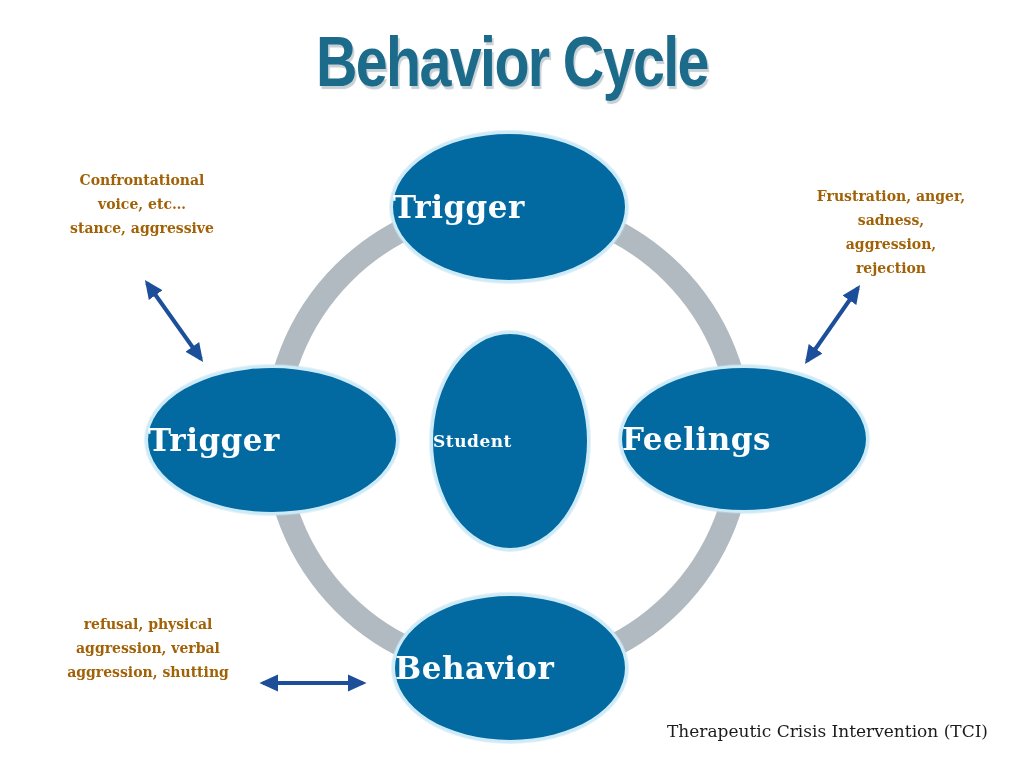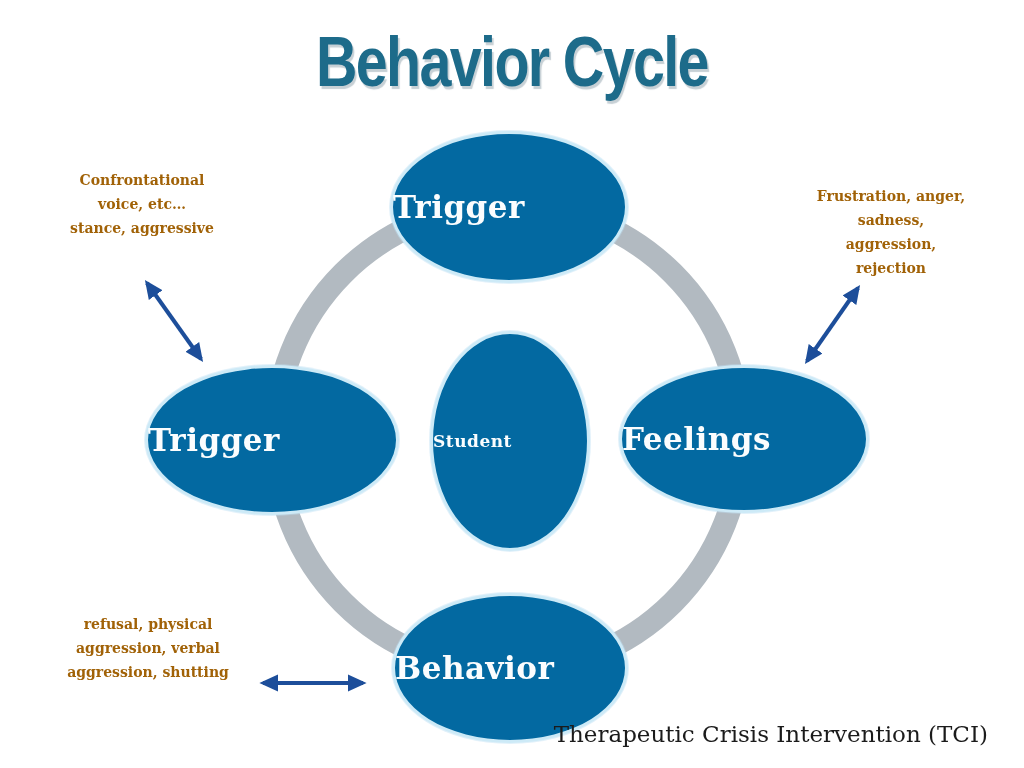--- a/index.html
+++ b/index.html
@@ -65,21 +65,21 @@
   }
   .annotation span{display:block;}
   .annotation-top-left   {left:36px;top:168px;width:212px;}
   .annotation-top-right  {left:785px;top:168px;width:212px;margin-top:16px;}
   .annotation-bottom-left{left:36px;top:612px;width:224px;}
   
   .footer{
     position:absolute;z-index:3;
     right:36px;top:721px;
     font-family:"DejaVu Serif", serif;
-    font-size:23px;
+    font-size:17px;
     color:#1b1b1b;
   }
 </style>
 </head>
 <body>
 
 <div class="slide">
 
   <h1 class="title"><span class="title-inner">Behavior Cycle</span></h1>
 

